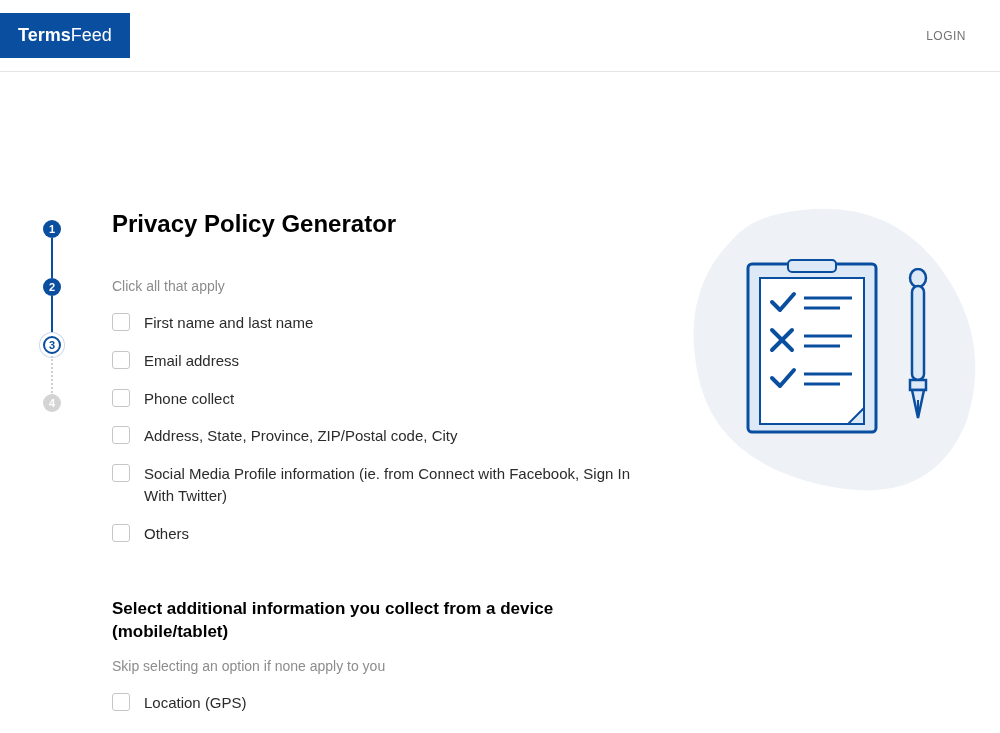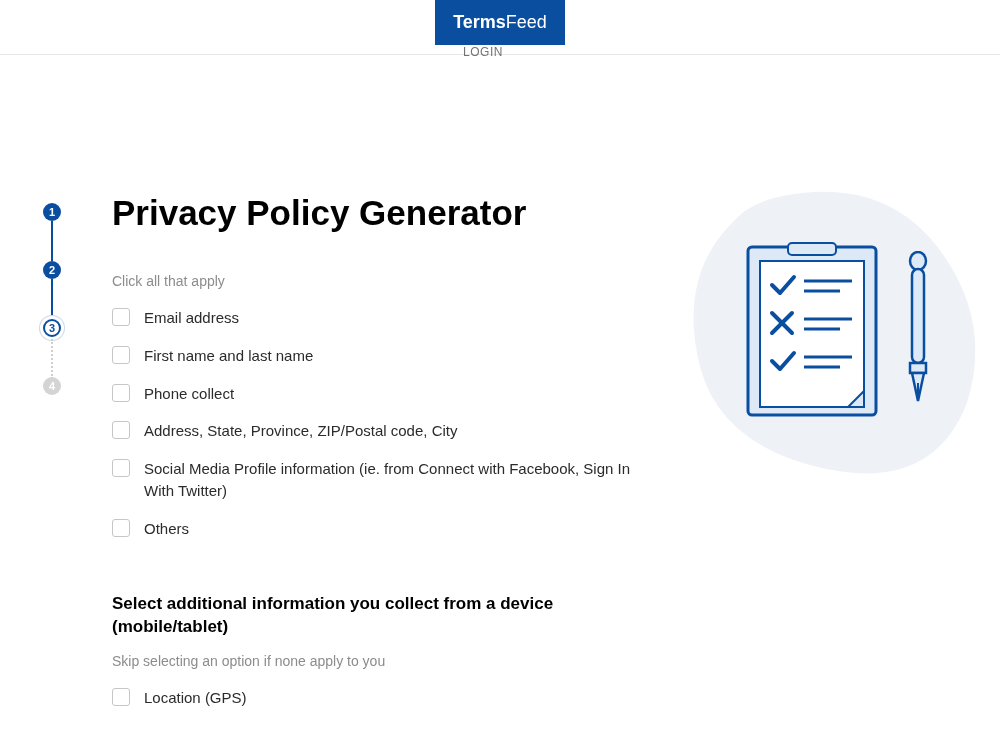--- a/index.html
+++ b/index.html
@@ -1,34 +1,34 @@
 <!DOCTYPE html>
 <html><head>
 <meta charset="utf-8">
 <style>
 * { box-sizing: border-box; margin: 0; padding: 0; }
 body { font-family: Arial, Helvetica, sans-serif; background: #fff; color: #000; width: 1000px; }
 
-.header { display: flex; align-items: center; justify-content: space-between; border-bottom: 1px solid #e6e6e6; height: 55px; flex-direction: column; }
+.header { display: flex; align-items: center; justify-content: space-between; border-bottom: 1px solid #e6e6e6; height: 72px; }
 .logo { background: #0a4ea0; color: #fff; padding: 12px 18px; font-size: 18px; display: flex; align-items: center; }
 .logo b { font-weight: 700; }
 .login { font-size: 12px; letter-spacing: 0.5px; color: #737373; margin-right: 34px; cursor: pointer; }
 
 .page { display: flex; padding: 0 0 40px 32px; position: relative; }
 
 .stepper { width: 40px; padding-top: 148px; display: flex; flex-direction: column; align-items: center; position: relative; }
 .step { width: 18px; height: 18px; border-radius: 50%; font-size: 11px; font-weight: 700; display: flex; align-items: center; justify-content: center; margin-bottom: 40px; position: relative; }
 .step.done { background: #0a4ea0; color: #fff; }
 .step.current { background: #fff; color: #0a4ea0; border: 2px solid #0a4ea0; box-shadow: 0 0 0 3px #fff, 0 0 0 4px #cdd8e8; }
 .step.future { background: #d4d4d4; color: #fff; }
 .connector { position: absolute; width: 2px; background: #0a4ea0; left: 50%; transform: translateX(-50%); top: 18px; height: 40px; }
 .connector.dotted { background: none; border-left: 2px dotted #cfcfcf; }
 
 .main { flex: 1; padding: 138px 30px 0 40px; max-width: 620px; }
-.title { font-size: 35px; font-weight: 700; margin-bottom: 40px; }
+.title { font-size: 24px; font-weight: 700; margin-bottom: 40px; }
 .section-q { font-size: 17px; font-weight: 700; margin-bottom: 14px; line-height: 1.35; }
 .hint { font-size: 14px; color: #8c8c8c; margin-bottom: 18px; }
 
 .opt { display: flex; align-items: flex-start; margin-bottom: 16px; cursor: pointer; }
 .checkbox { width: 18px; height: 18px; border: 1px solid #c6c6c6; border-radius: 3px; background: #fff; flex-shrink: 0; margin-right: 14px; margin-top: 1px; }
 .opt-label { font-size: 15px; color: #2b2b2b; line-height: 1.45; }
 
 .section-gap { height: 38px; }
 
 .illus { position: absolute; right: 18px; top: 128px; width: 310px; height: 300px; }
@@ -67,25 +67,25 @@
     </div>
   </div>
 
   <div class="main">
     <h1 class="title">Privacy Policy Generator</h1>
 
     <div class="hint">Click all that apply</div>
 
     <div class="opt">
       <div class="checkbox"></div>
-      <div class="opt-label">Email address</div>
+      <div class="opt-label">First name and last name</div>
     </div>
     <div class="opt">
       <div class="checkbox"></div>
-      <div class="opt-label">First name and last name</div>
+      <div class="opt-label">Email address</div>
     </div>
     <div class="opt">
       <div class="checkbox"></div>
       <div class="opt-label">Phone collect</div>
     </div>
     <div class="opt">
       <div class="checkbox"></div>
       <div class="opt-label">Address, State, Province, ZIP/Postal code, City</div>
     </div>
     <div class="opt">

